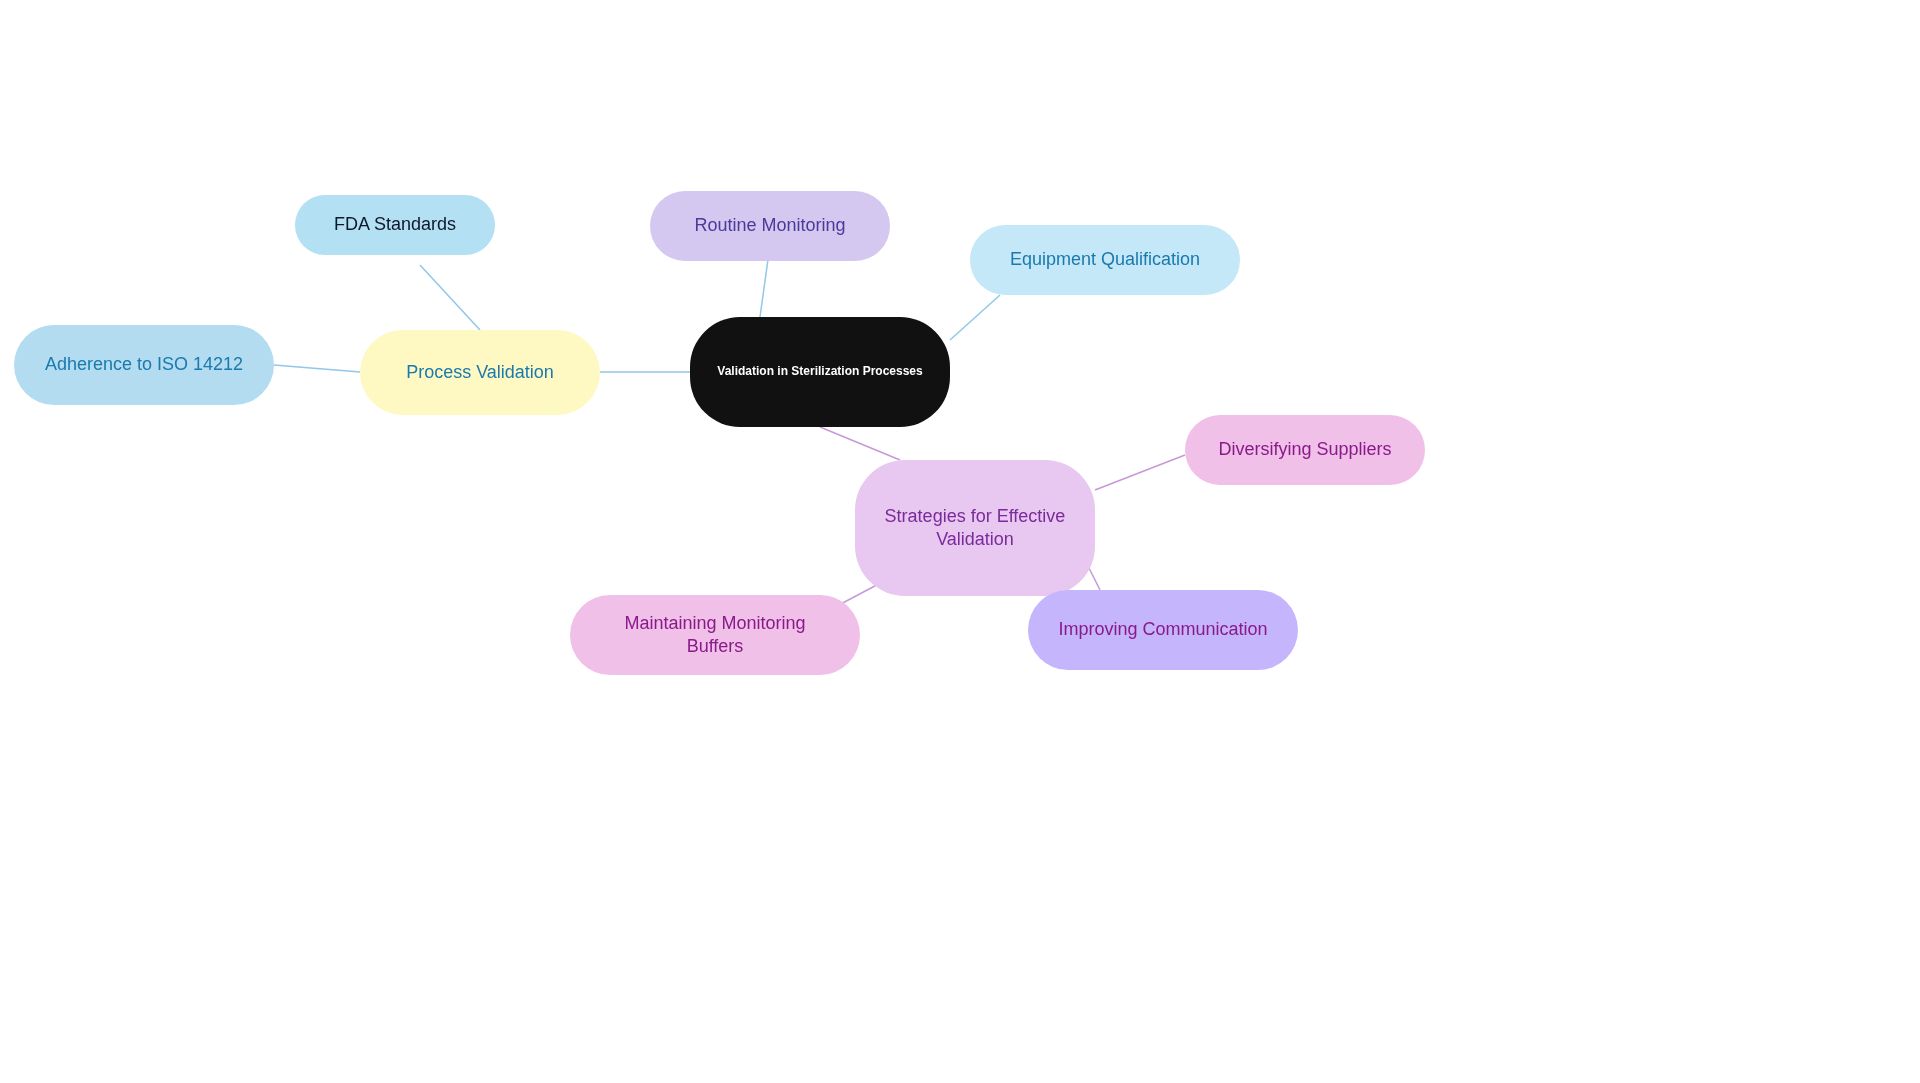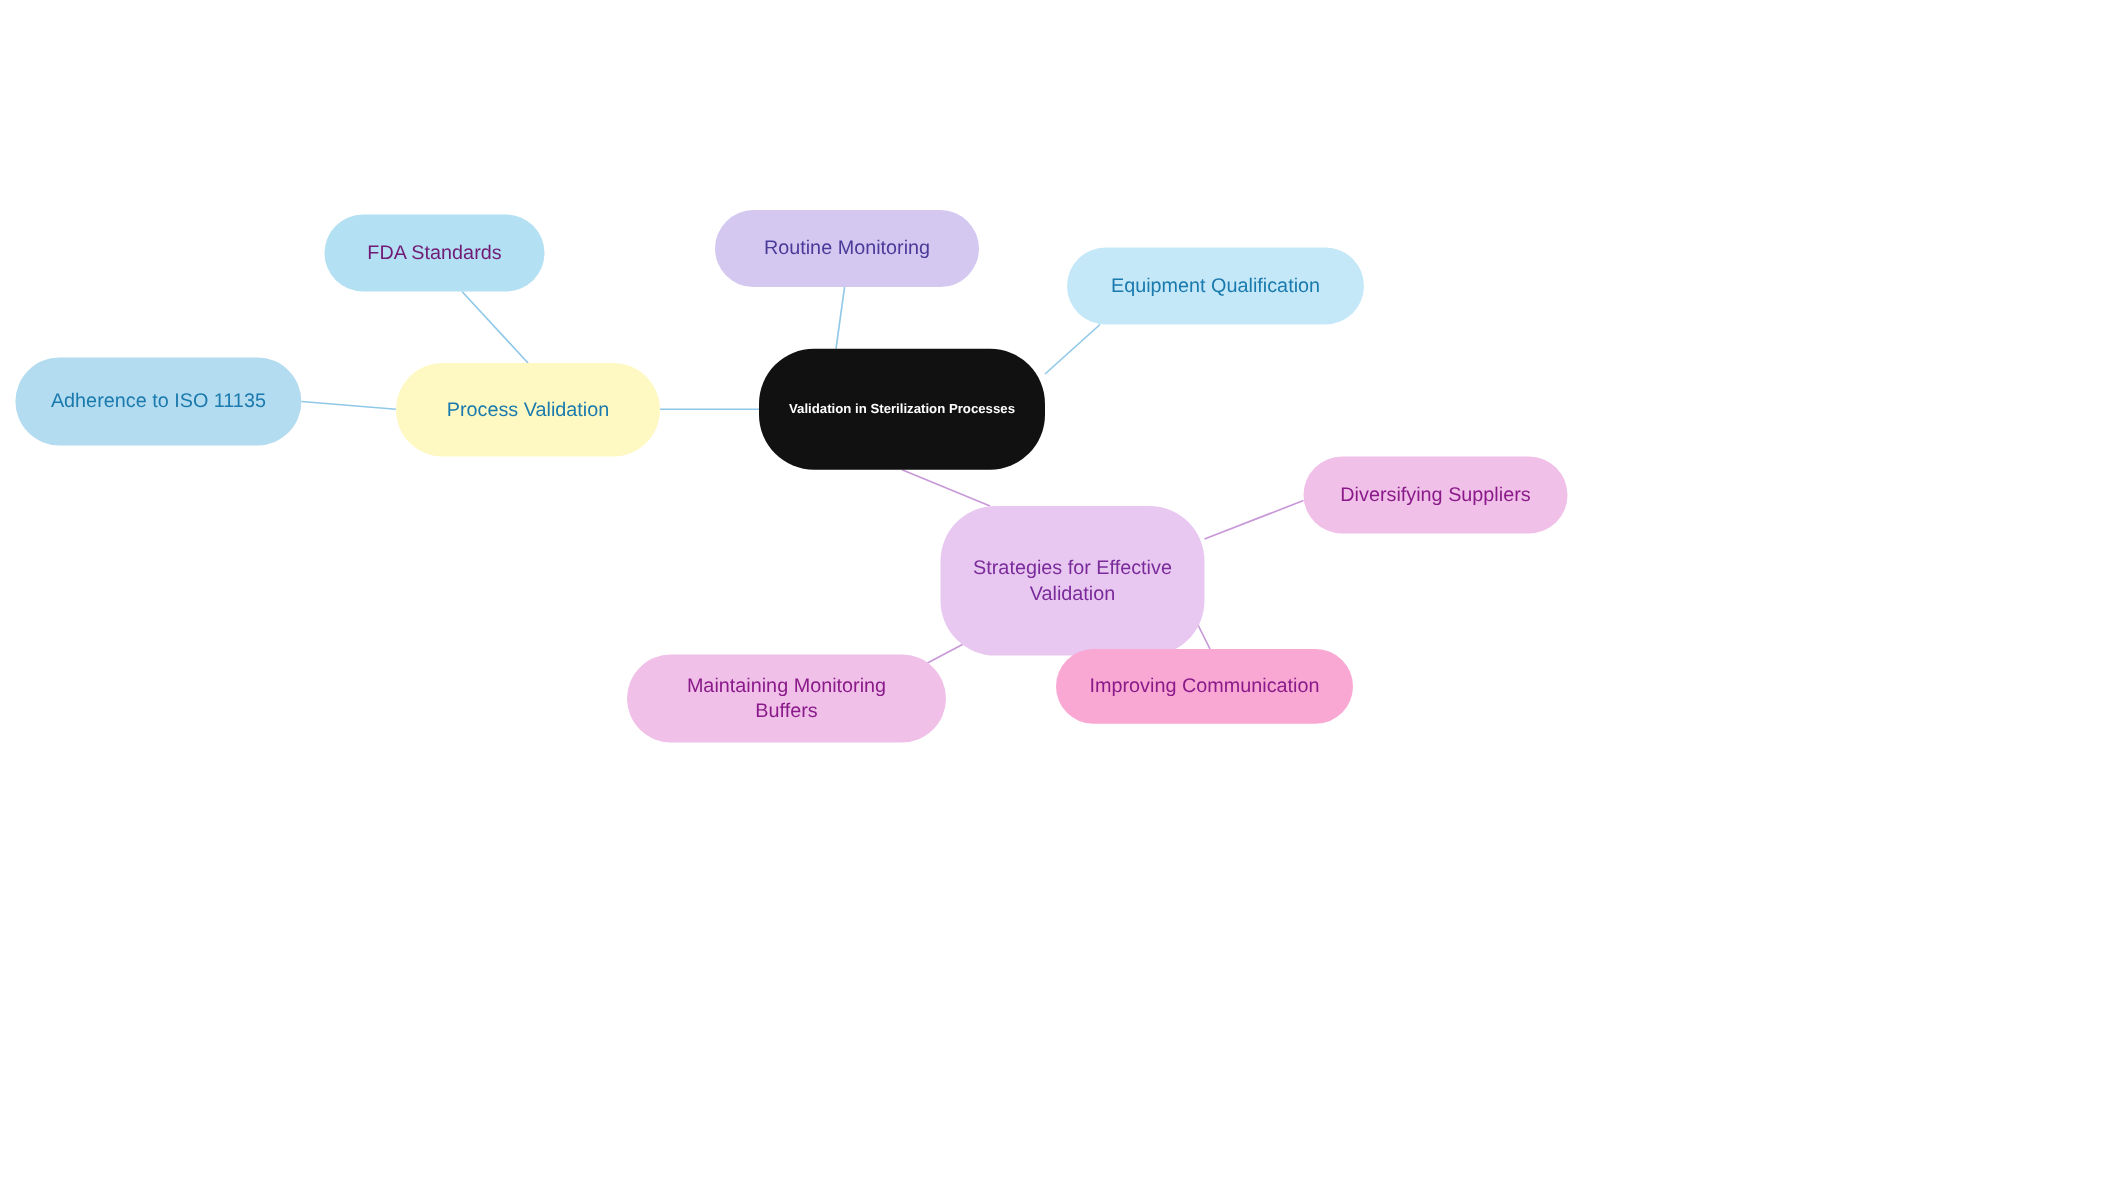--- a/index.html
+++ b/index.html
@@ -54,23 +54,23 @@
       color: #1a7aad;
       width: 240px;
       height: 85px;
       left: 360px;
       top: 330px;
     }
 
     
     .node-fda {
       background: #b3e0f2;
-      color: #701a75;
+      color: #0f172a;
       width: 200px;
-      height: 70px;
+      height: 60px;
       left: 295px;
       top: 195px;
     }
 
     
     .node-iso {
       background: #b3dcf0;
       color: #1a7aad;
       width: 260px;
       height: 80px;
@@ -124,25 +124,25 @@
       background: #f0c0e8;
       color: #8a1a8a;
       width: 290px;
       height: 80px;
       left: 570px;
       top: 595px;
     }
 
     
     .node-communication {
-      background: #f9a8d4;
+      background: #c4b5fd;
       color: #8a1a8a;
       width: 270px;
-      height: 68px;
-      left: 960px;
+      height: 80px;
+      left: 1028px;
       top: 590px;
     }
   </style>
 </head>
 <body>
 
 <svg class="connections" xmlns="http://www.w3.org/2000/svg">
 
   <line x1="690" y1="372" x2="600" y2="372" stroke="#90c8e8" stroke-width="1.5"></line>
 
@@ -169,21 +169,21 @@
 
 <div class="node node-process-validation">
   <span class="node-label">Process Validation</span>
 </div>
 
 <div class="node node-fda">
   <span class="node-label">FDA Standards</span>
 </div>
 
 <div class="node node-iso">
-  <span class="node-label">Adherence to ISO 11135</span>
+  <span class="node-label">Adherence to ISO 14212</span>
 </div>
 
 <div class="node node-routine">
   <span class="node-label">Routine Monitoring</span>
 </div>
 
 <div class="node node-equipment">
   <span class="node-label">Equipment Qualification</span>
 </div>
 

